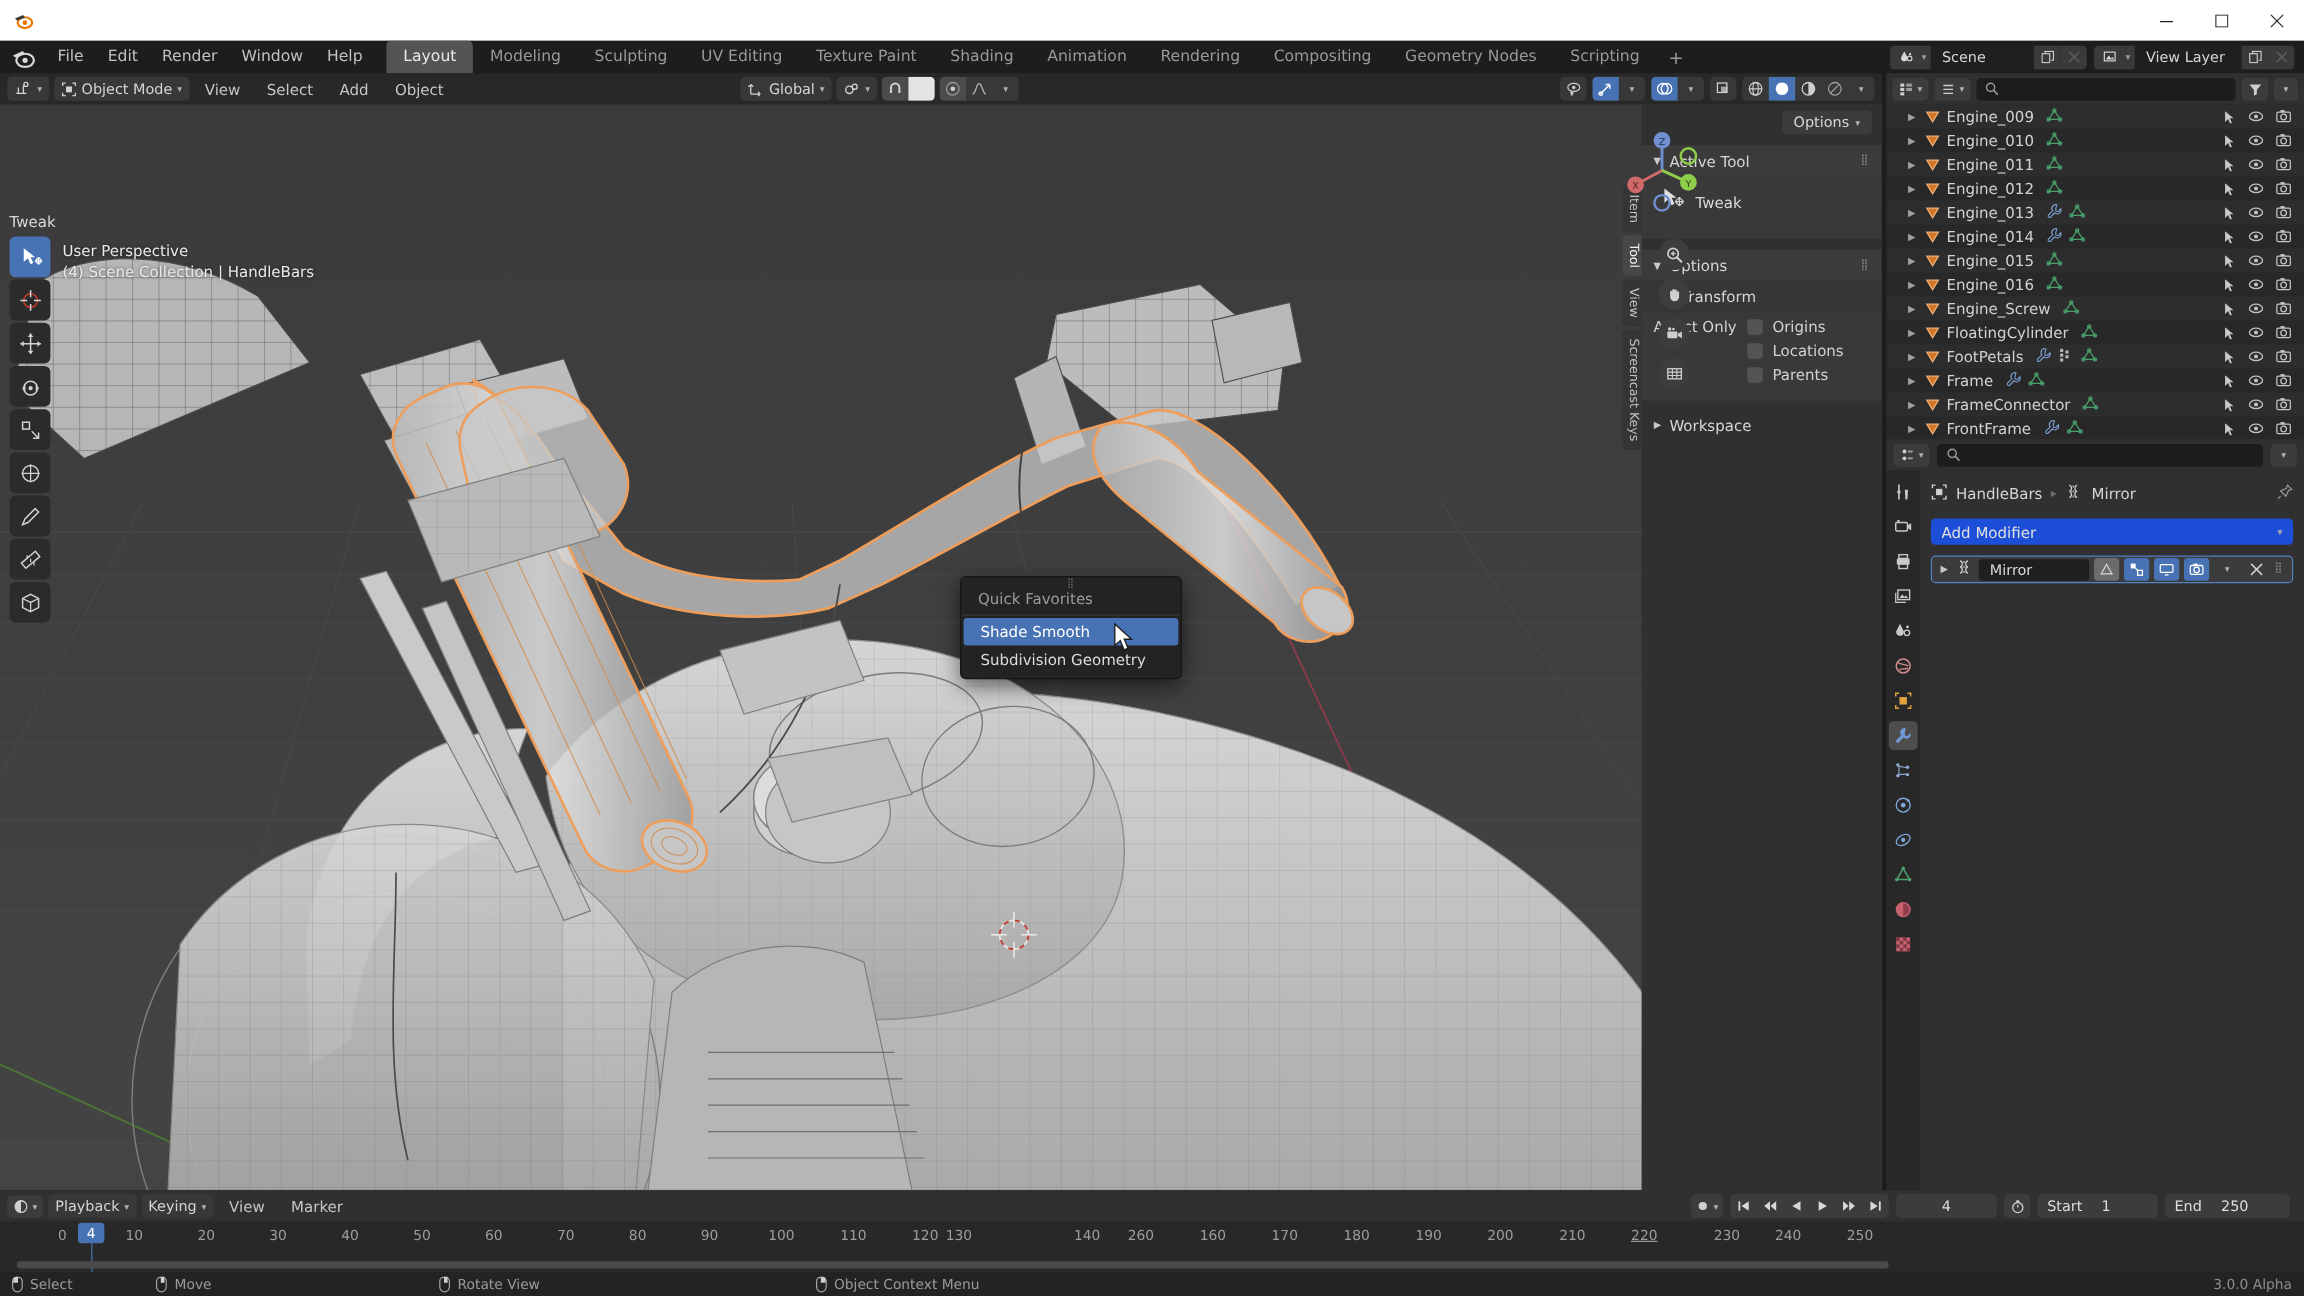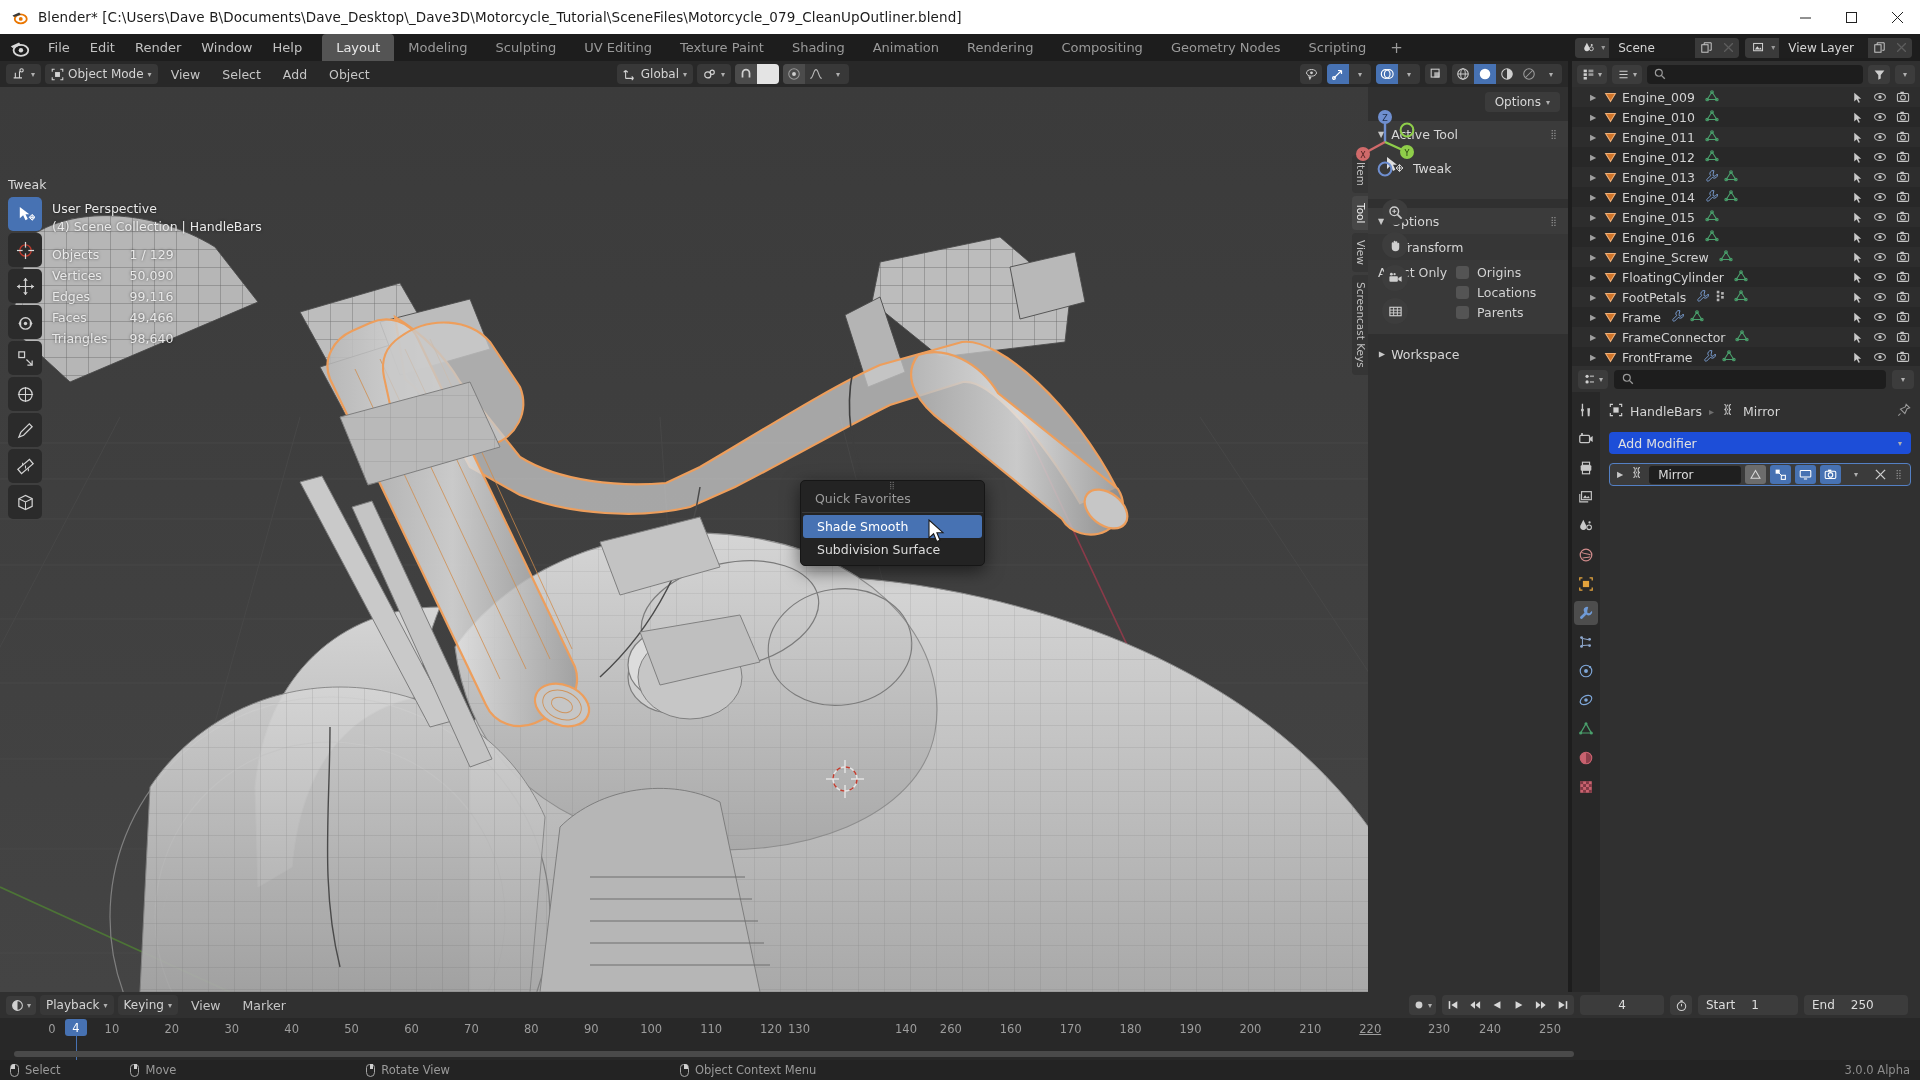--- a/index.html
+++ b/index.html
@@ -215,21 +215,20 @@
 <body>
 
 <div id="titlebar">
   <span class="blender-logo">
     <svg viewBox="0 0 24 24" width="18" height="18">
       <ellipse cx="13" cy="14.5" rx="8" ry="6" fill="none" stroke="#ea7600" stroke-width="2.4"></ellipse>
       <circle cx="13" cy="14.5" r="2.6" fill="#ea7600"></circle>
       <path d="M2 10 L11 6 L13 9 L4 12 Z" fill="#3a3a3a"></path>
     </svg>
   </span>
-  <span class="tb-title">Blender* [C:\Users\Dave B\Documents\Dave_Desktop\_Dave3D\Motorcycle_Tutorial\SceneFiles\Motorcycle_079_CleanUpOutliner.blend]</span>
   <div class="win-btns">
     <div>
       <svg width="11" height="11" viewBox="0 0 11 11">
           <line x1="0" y1="6" x2="11" y2="6" stroke="#222" stroke-width="1"></line>
         </svg>
     </div>
     <div>
       <svg width="11" height="11" viewBox="0 0 11 11">
           <rect x="0.5" y="0.5" width="10" height="10" fill="none" stroke="#222" stroke-width="1"></rect>
         </svg>
@@ -656,44 +655,20 @@
       <svg width="19" height="19" viewBox="0 0 20 20">
           <path d="M3 6 L10 2.5 L17 6 L17 14 L10 17.5 L3 14 Z" fill="none" stroke="#d2d2d2" stroke-width="1.3"></path>
           <path d="M3 6 L10 9.5 L17 6 M10 9.5 V17.5" stroke="#d2d2d2" stroke-width="1.1" fill="none"></path>
         </svg>
     </div>
   </div>
 
   <div id="vp-stats">
     <div class="ln">User Perspective</div>
     <div class="ln">(4) Scene Collection | HandleBars</div>
-    <table>
-      <tbody>
-          <tr>
-            <td class="k">Objects</td>
-            <td>1 / 129</td>
-          </tr>
-      <tr>
-            <td class="k">Vertices</td>
-            <td>50,090</td>
-          </tr>
-      <tr>
-            <td class="k">Edges</td>
-            <td>99,116</td>
-          </tr>
-      <tr>
-            <td class="k">Faces</td>
-            <td>49,466</td>
-          </tr>
-      <tr>
-            <td class="k">Triangles</td>
-            <td>98,640</td>
-          </tr>
-    </tbody>
-      </table>
   </div>
 
   <svg id="navgizmo" viewBox="0 0 70 70">
     <line x1="35" y1="35" x2="35" y2="10" stroke="#6f8fd0" stroke-width="2.4"></line>
     <line x1="35" y1="35" x2="13" y2="47" stroke="#d06a6a" stroke-width="2.4"></line>
     <line x1="35" y1="35" x2="57" y2="45" stroke="#8fce4a" stroke-width="2.4"></line>
     <circle cx="35" cy="10" r="7" fill="#6f8fd0"></circle>
       <text x="35" y="13.5" font-size="8" fill="#20304c" text-anchor="middle" font-family="DejaVu Sans">Z</text>
     <circle cx="13" cy="47" r="7" fill="#d06a6a"></circle>
       <text x="13" y="50.5" font-size="8" fill="#4a1f1f" text-anchor="middle" font-family="DejaVu Sans">X</text>
@@ -799,21 +774,21 @@
       <span class="np-tri" style="margin-right:7px;transform:rotate(-90deg);display:inline-block">▼</span>
       <span>Workspace</span>
     </div>
   </div>
 
   <div id="qfmenu">
     <div class="qf-grip">⣿</div>
     <div class="qf-title">Quick Favorites</div>
     <div class="qf-sep"></div>
     <div class="qf-item sel">Shade Smooth</div>
-    <div class="qf-item">Subdivision Surface</div>
+    <div class="qf-item">Subdivision Geometry</div>
   </div>
 
   <svg id="cursor" width="20" height="26" viewBox="0 0 20 26">
     <path d="M1 1 L1 19 L5.6 14.8 L8.8 22.6 L12 21.2 L8.9 13.7 L15 13.7 Z" fill="#ffffff" stroke="#1a1a1a" stroke-width="1.1"></path>
   </svg>
 </div>
 
 <div id="outliner">
   <div id="ol-header">
     <div style="display:flex;align-items:center;gap:3px;background:#3c3c3c;border-radius:4px;height:19px;padding:0 5px">

